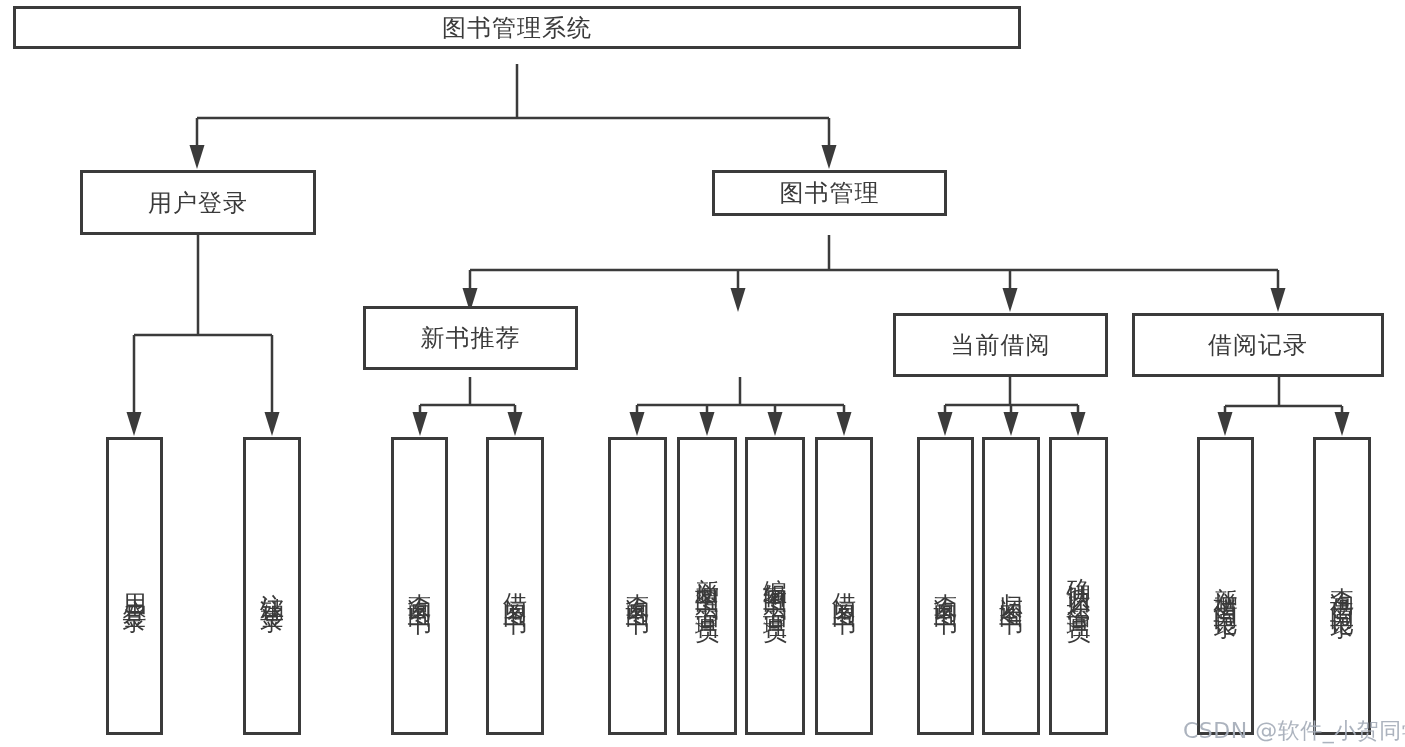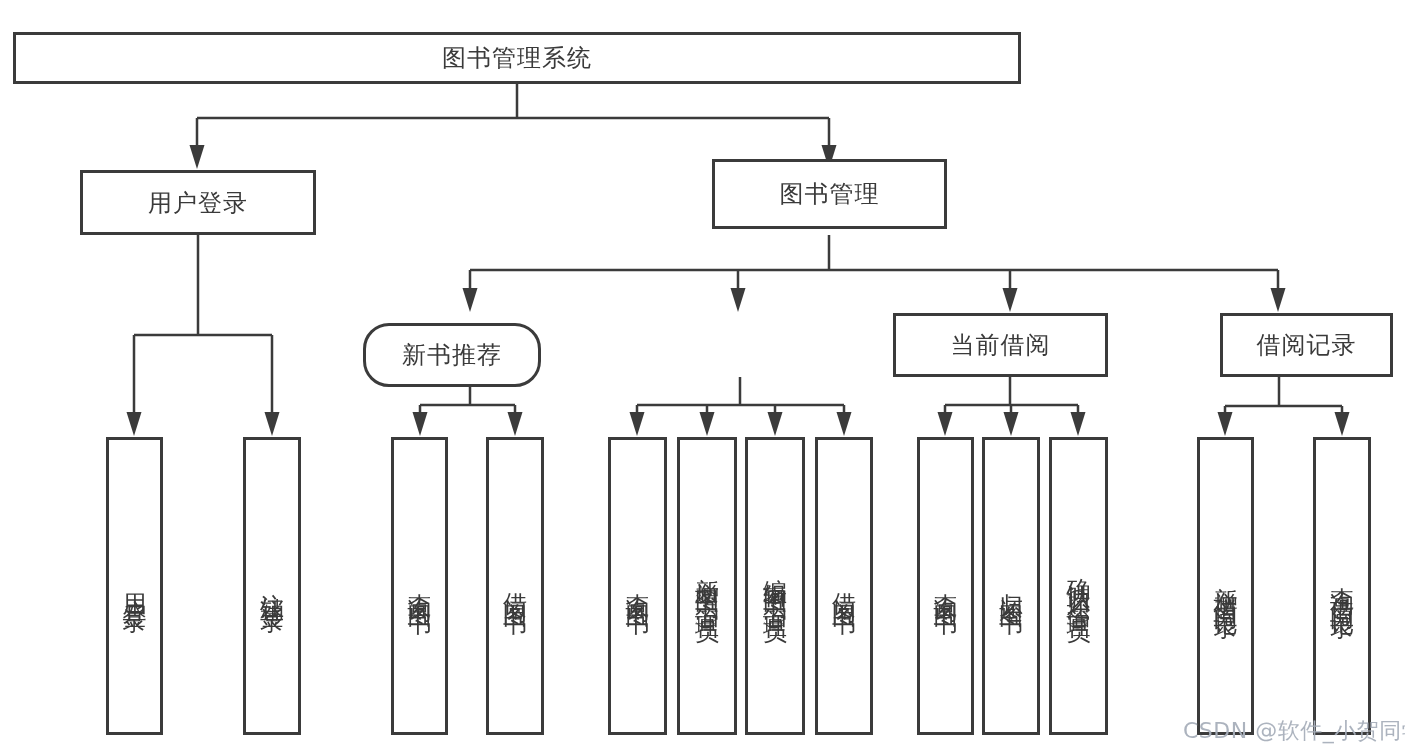--- a/index.html
+++ b/index.html
@@ -37,29 +37,29 @@
   }
   .leaf {
     writing-mode: vertical-rl;
     text-orientation: mixed;
     letter-spacing: 6px;
     font-size: 24px;
     line-height: 1;
     white-space: normal;
   }
   
-  .pos-root            { left: 13px;  top: 32px;  width: 1008px; height: 52px; }
+  .pos-root            { left: 13px;  top: 6px;  width: 1008px; height: 43px; }
   
   .pos-user-login      { left: 80px;  top: 170px; width: 236px; height: 65px; }
-  .pos-book-mgmt       { left: 712px; top: 159px; width: 235px; height: 70px; }
+  .pos-book-mgmt       { left: 712px; top: 170px; width: 235px; height: 46px; }
   
-  .pos-new-book        { left: 363px;  top: 323px; width: 178px; height: 64px; border-radius: 26px; }
+  .pos-new-book        { left: 363px;  top: 306px; width: 215px; height: 64px; }
   .pos-book-borrow     { left: 633px;  top: 313px; width: 215px; height: 64px; }
   .pos-current-borrow  { left: 893px;  top: 313px; width: 215px; height: 64px; }
-  .pos-borrow-record   { left: 1220px; top: 313px; width: 173px; height: 64px; font-family: Liberation Mono, monospace; }
+  .pos-borrow-record   { left: 1132px; top: 313px; width: 252px; height: 64px; font-family: Liberation Mono, monospace; }
   
   .leaf { top: 437px; height: 298px; }
   .pos-leaf-user-login     { left: 106px;  width: 57px; }
   .pos-leaf-logout         { left: 243px;  width: 58px; }
   .pos-leaf-query-book-1   { left: 391px;  width: 57px; }
   .pos-leaf-borrow-book-1  { left: 486px;  width: 58px; }
   .pos-leaf-query-book-2   { left: 608px;  width: 59px; }
   .pos-leaf-add-book       { left: 677px;  width: 60px; }
   .pos-leaf-edit-book      { left: 745px;  width: 60px; }
   .pos-leaf-borrow-book-2  { left: 815px;  width: 58px; }

